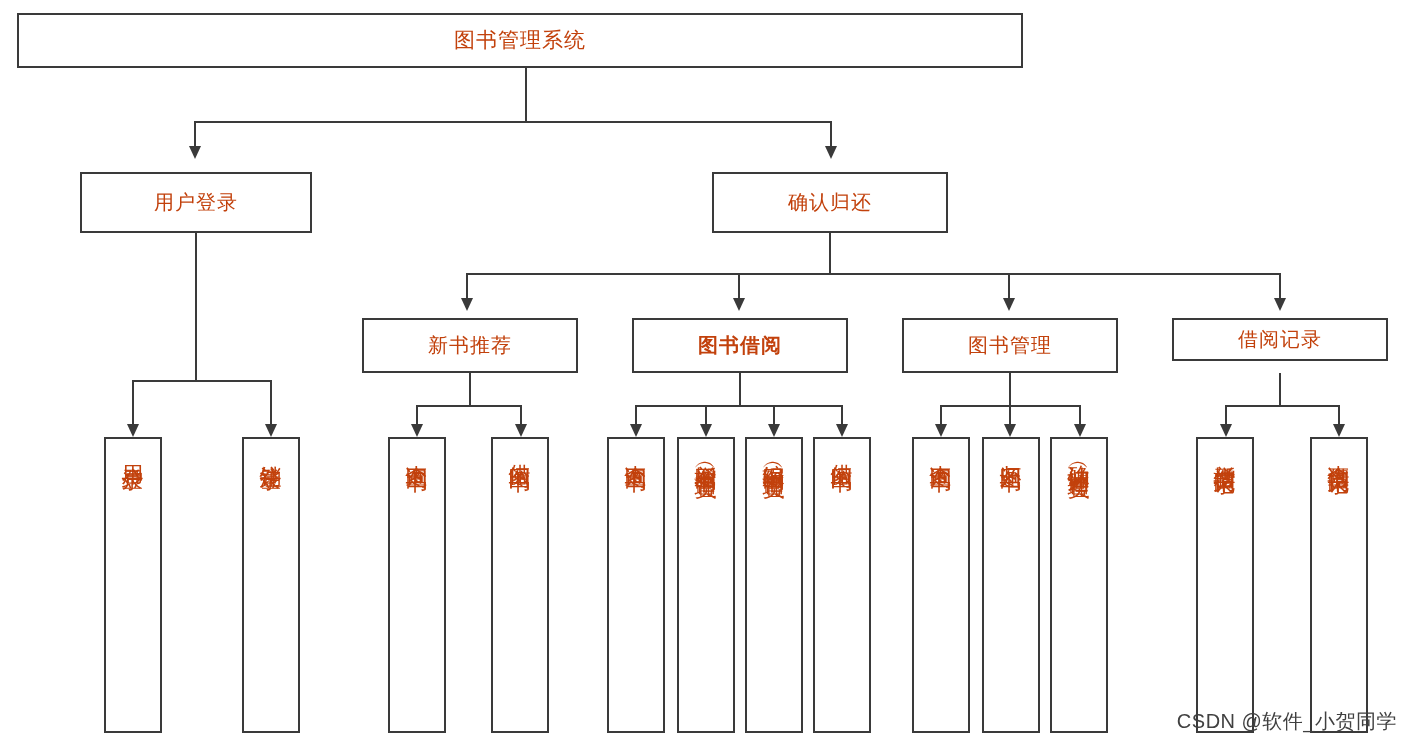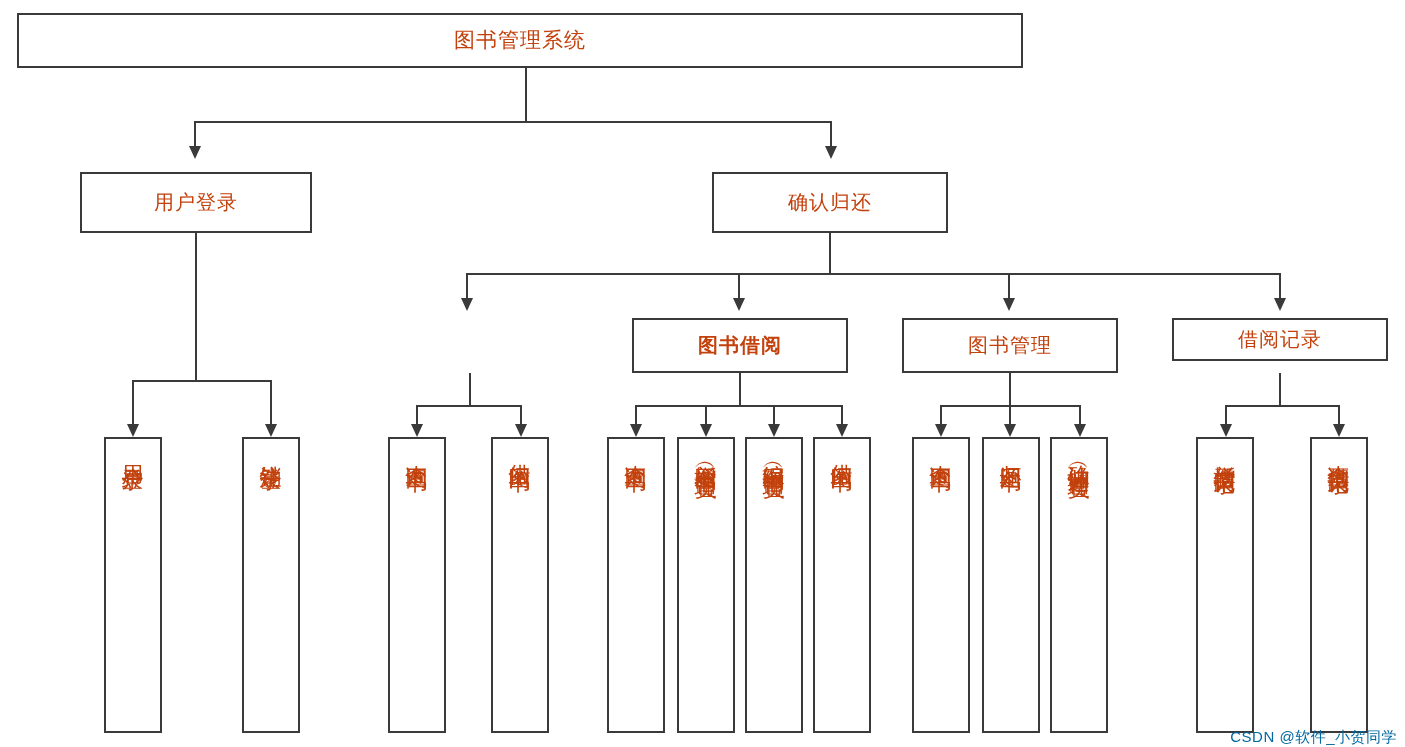--- a/index.html
+++ b/index.html
@@ -55,23 +55,23 @@
     position:absolute;
     width:0;height:0;
     border-left:6px solid transparent;
     border-right:6px solid transparent;
     border-top:13px solid #3a3a3a;
   }
 
   
   .watermark{
     position:absolute;
-    right:8px;bottom:0;
-    font-size:15px;
-    color:#0369a1;
+    right:8px;bottom:12px;
+    font-size:20px;
+    color:#404040;
     letter-spacing:0.5px;
     white-space:nowrap;
   }
 </style>
 </head>
 <body>
 
 <div id="stage">
 
   <div class="node h-node root" style="left:17px;top:13px;width:1006px;height:55px;">
@@ -116,20 +116,23 @@
 
   <div class="vline" style="left:738px;top:273px;height:25px;"></div>
   <div class="arrow" style="left:733px;top:298px;"></div>
 
   <div class="vline" style="left:1008px;top:273px;height:25px;"></div>
   <div class="arrow" style="left:1003px;top:298px;"></div>
 
   <div class="vline" style="left:1279px;top:273px;height:25px;"></div>
   <div class="arrow" style="left:1274px;top:298px;"></div>
 
+  <div class="node h-node" style="left:362px;top:318px;width:216px;height:55px;">
+    <span class="lbl">新书推荐</span>
+  </div>
   <div class="node h-node" style="left:632px;top:318px;width:216px;height:55px;font-weight:bold;">
     <span class="lbl">图书借阅</span>
   </div>
   <div class="node h-node" style="left:902px;top:318px;width:216px;height:55px;">
     <span class="lbl">图书管理</span>
   </div>
   <div class="node h-node" style="left:1172px;top:318px;width:216px;height:43px;">
     <span class="lbl">借阅记录</span>
   </div>
 

